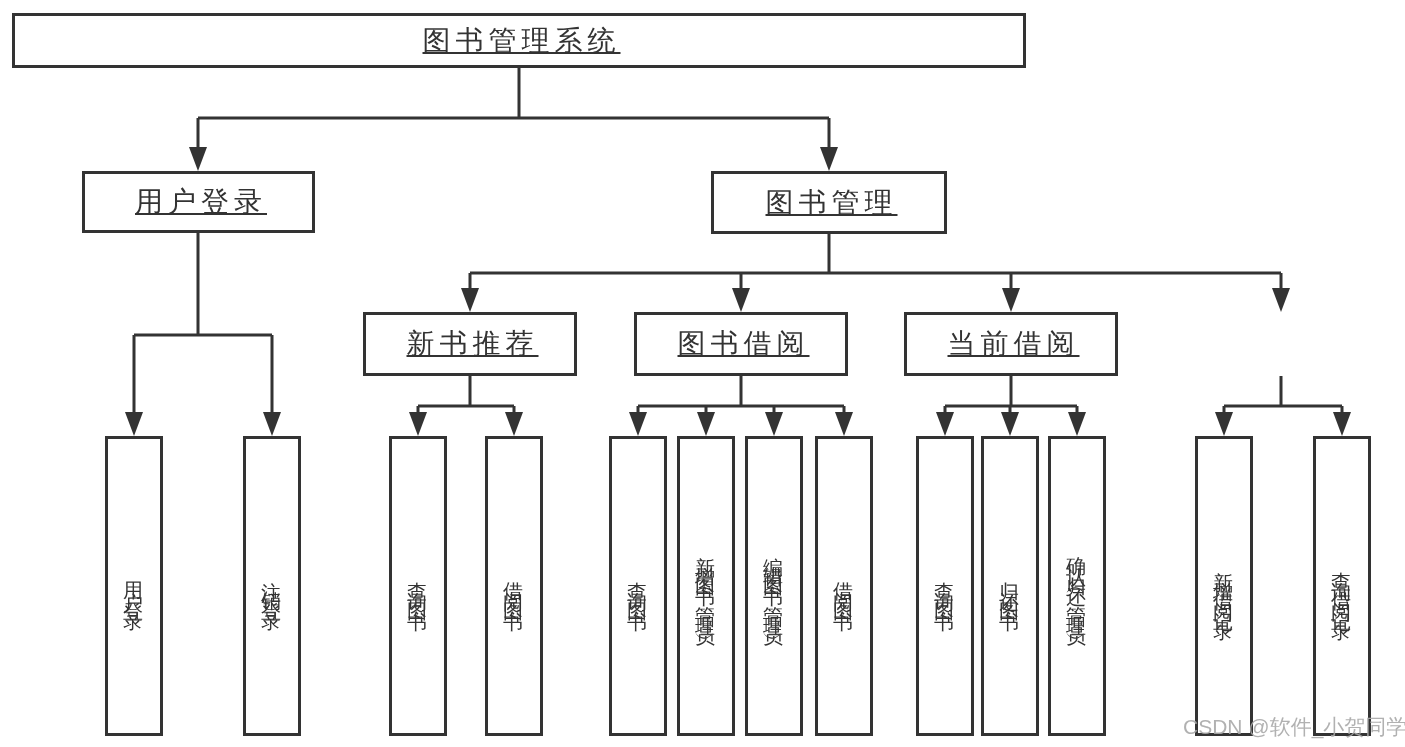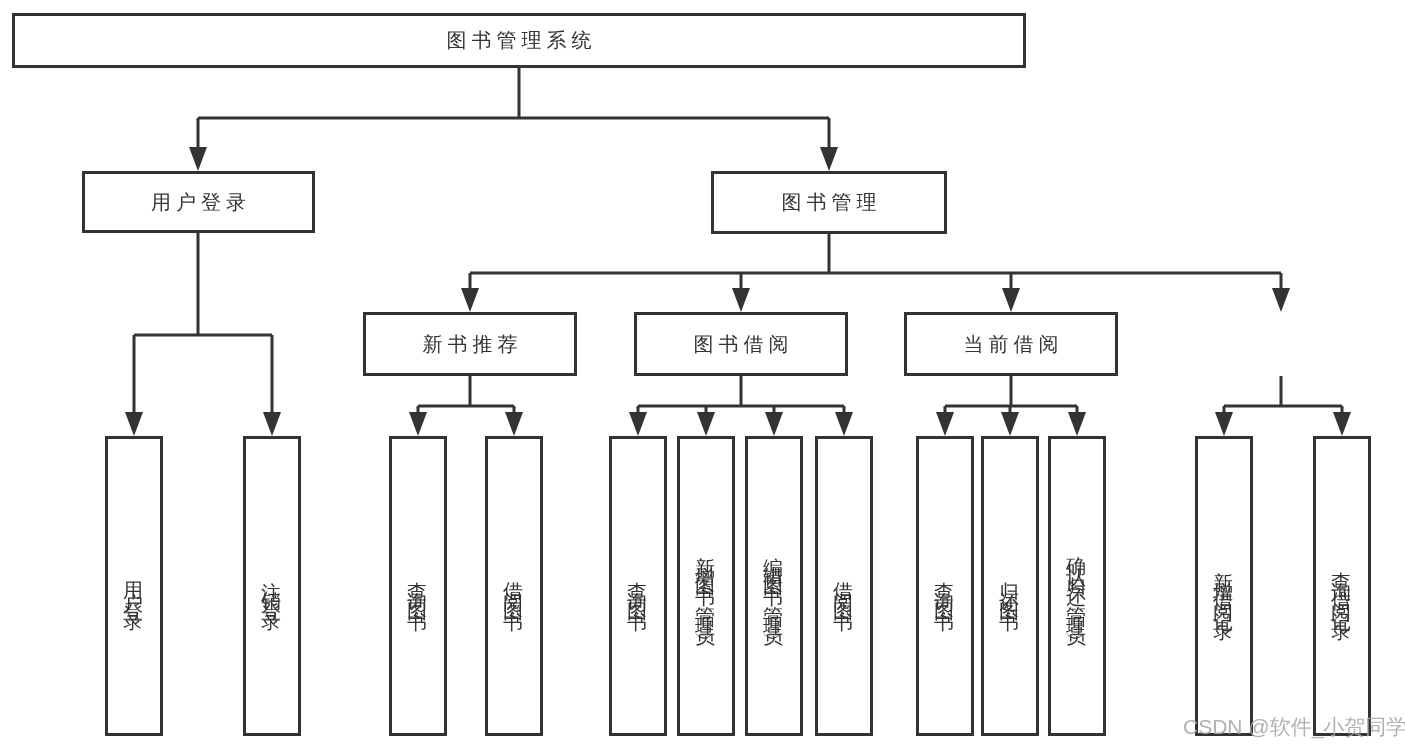--- a/index.html
+++ b/index.html
@@ -25,23 +25,24 @@
     display: flex;
     align-items: center;
     justify-content: center;
     z-index: 2;
   }
   .node .lbl {
     color: var(--text, #333333);
     white-space: nowrap;
   }
   .node.h .lbl {
-    font-size: 20px;
+    font-size: 28px;
     letter-spacing: 5px;
     text-indent: 5px;
+    text-decoration: underline;
   }
   .node.v .lbl {
     writing-mode: vertical-rl;
     text-orientation: mixed;
     font-size: 20px;
     letter-spacing: 10px;
   }
   .watermark {
     position: absolute;
     left: 1183px;

